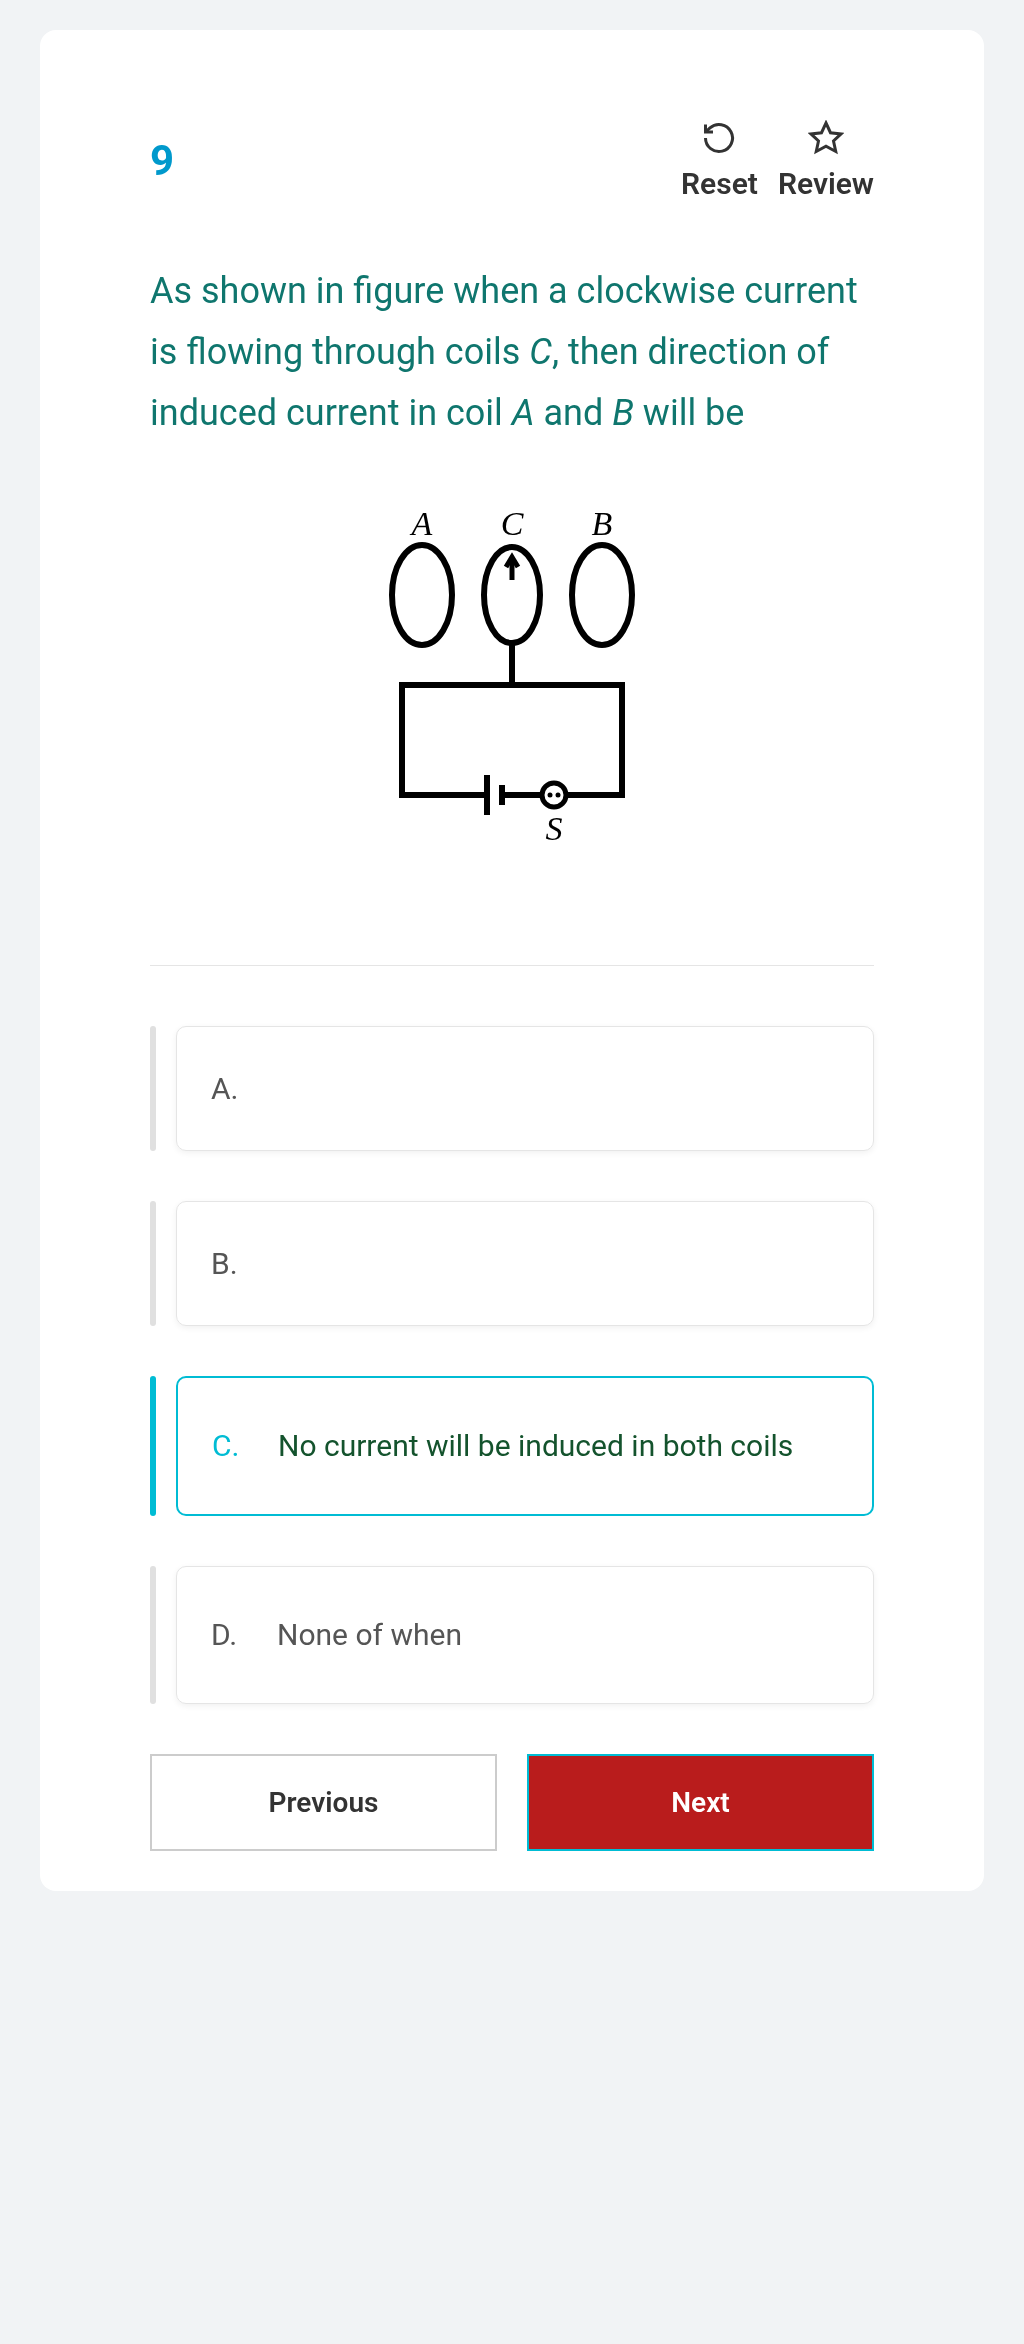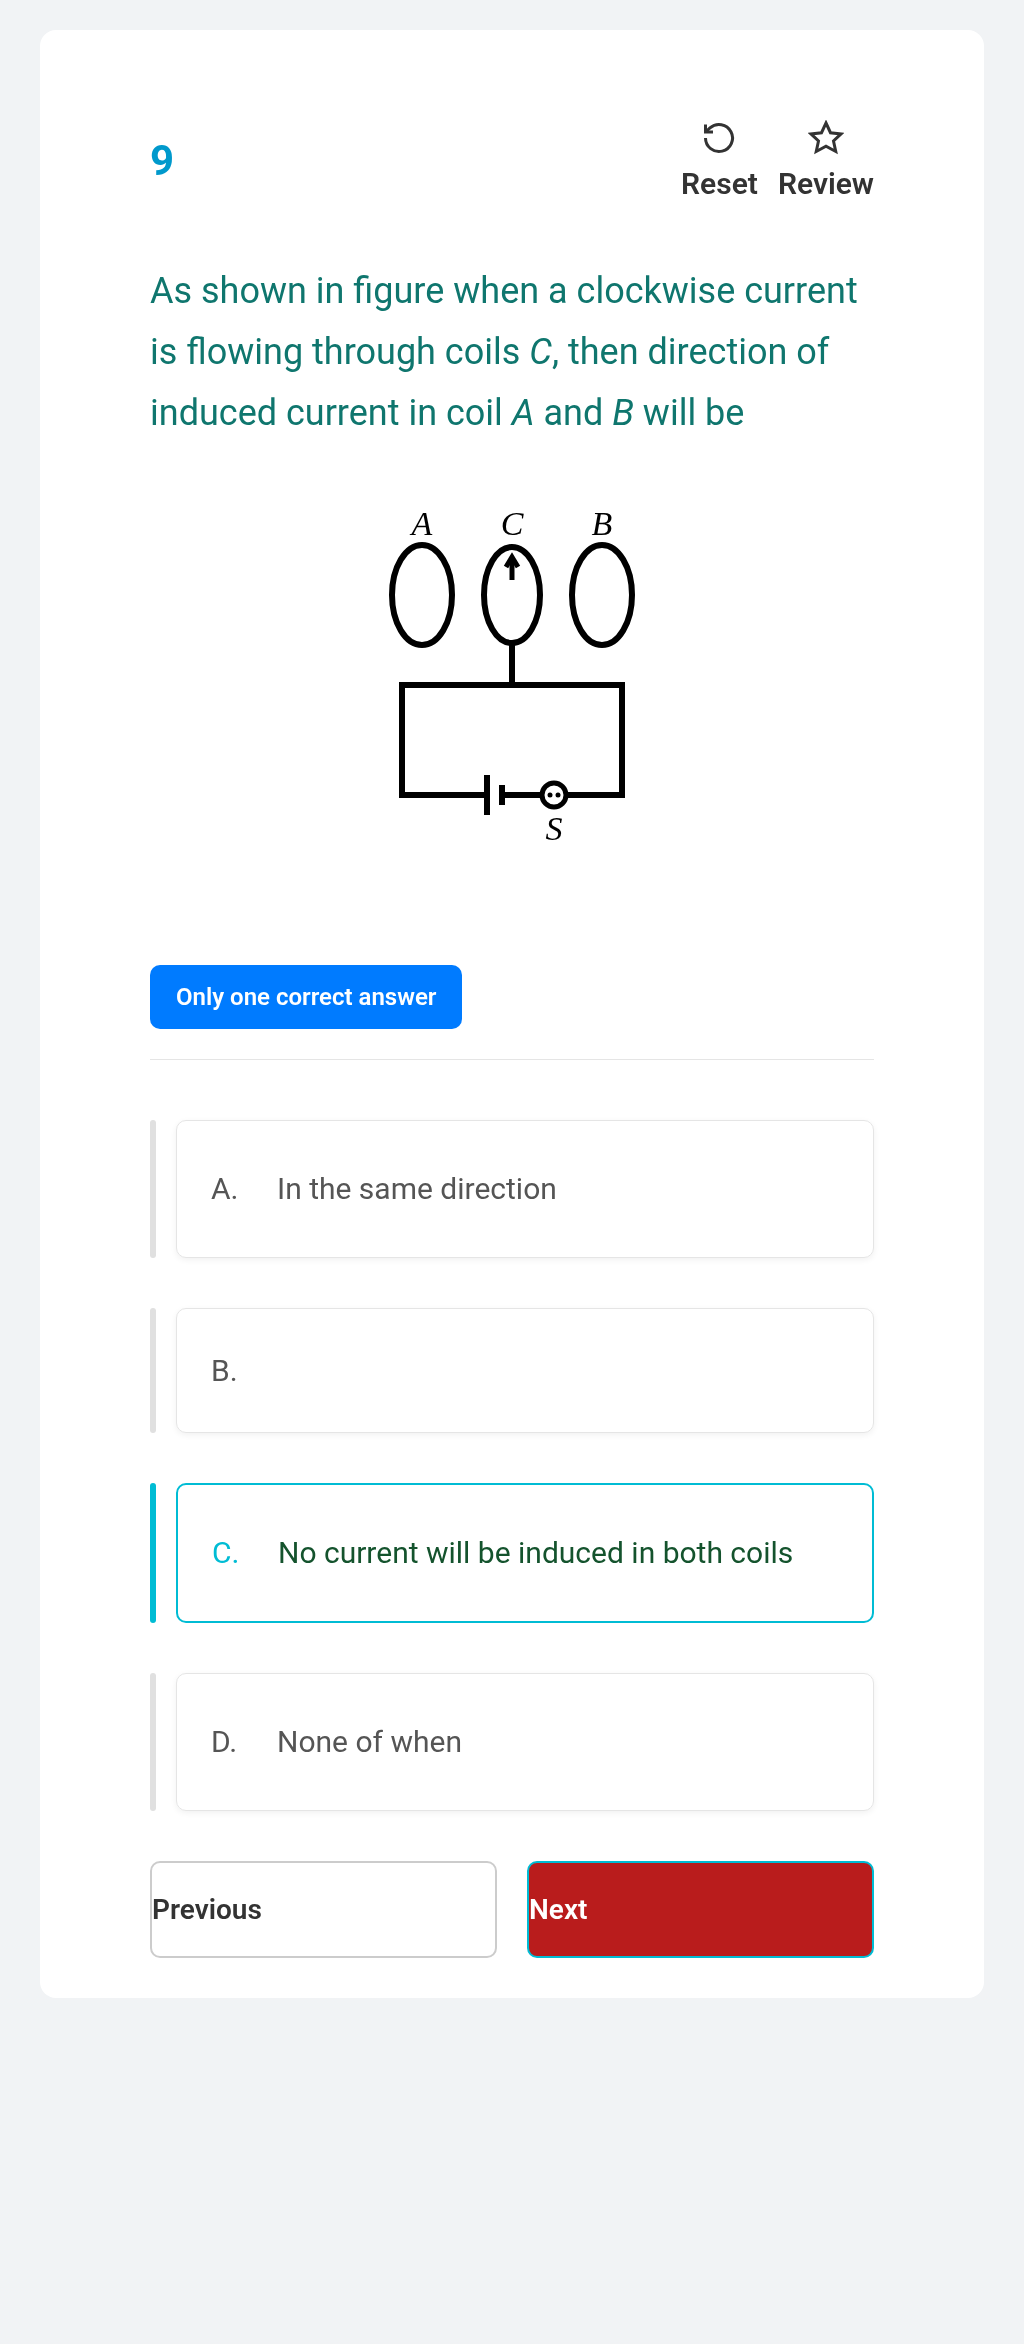--- a/index.html
+++ b/index.html
@@ -110,22 +110,22 @@
 .nav-row {
   display: flex;
   gap: 30px;
   margin-top: 50px;
 }
 .nav-btn {
   flex: 1;
   padding: 30px 0;
   font-size: 28px;
   font-weight: 600;
-  border-radius: 10px;
-  text-align: left;
+  border-radius: 0;
+  text-align: center;
   cursor: pointer;
 }
 .nav-prev {
   background: #fff;
   color: #333;
   border: 2px solid #ccc;
 }
 .nav-next {
   background: #b91c1c;
   color: #fff;
@@ -178,29 +178,27 @@
         <line x1="140" y1="280" x2="140" y2="300" stroke="#000" stroke-width="6"></line>
         <line x1="140" y1="290" x2="165" y2="290" stroke="#000" stroke-width="6"></line>
         <line x1="165" y1="290" x2="180" y2="290" stroke="#000" stroke-width="6"></line>
         <circle cx="192" cy="290" r="12" fill="none" stroke="#000" stroke-width="5"></circle>
         <circle cx="188" cy="290" r="2.5" fill="#000"></circle>
         <circle cx="196" cy="290" r="2.5" fill="#000"></circle>
         <text x="192" y="335" font-size="34" font-style="italic" font-family="serif" text-anchor="middle">S</text>
       </svg>
     </div>
 
-    <div class="answer-badge">Only one correct answer</div>
     <hr class="divider">
 
     <div class="options">
       <div class="option">
         <div class="option-bar"></div>
         <div class="option-body">
           <div class="option-letter">A.</div>
-          <div class="option-text">In the same direction</div>
         </div>
       </div>
       <div class="option">
         <div class="option-bar"></div>
         <div class="option-body">
           <div class="option-letter">B.</div>
         </div>
       </div>
       <div class="option selected">
         <div class="option-bar"></div>

